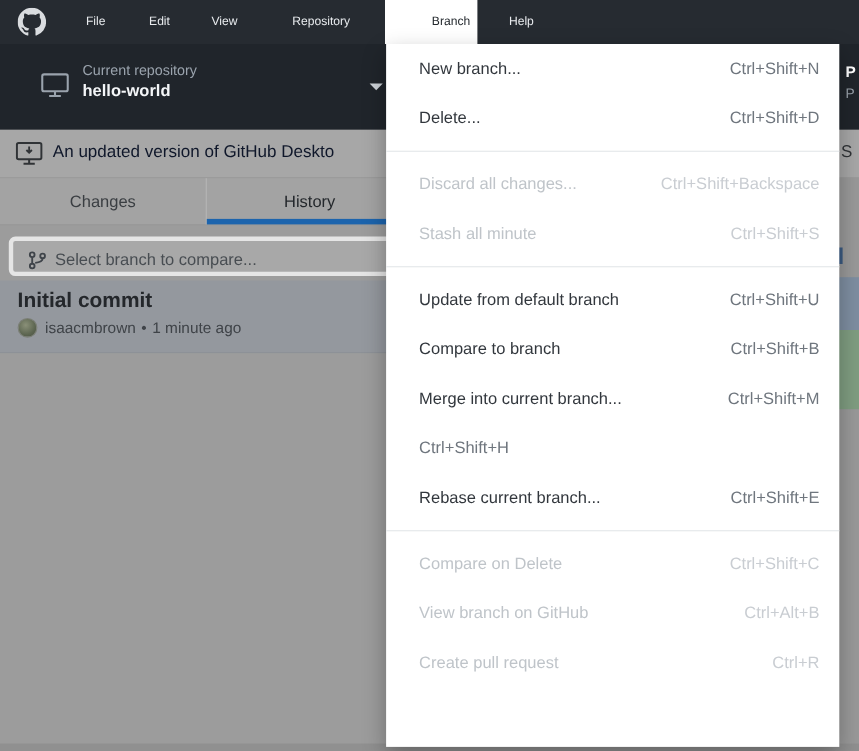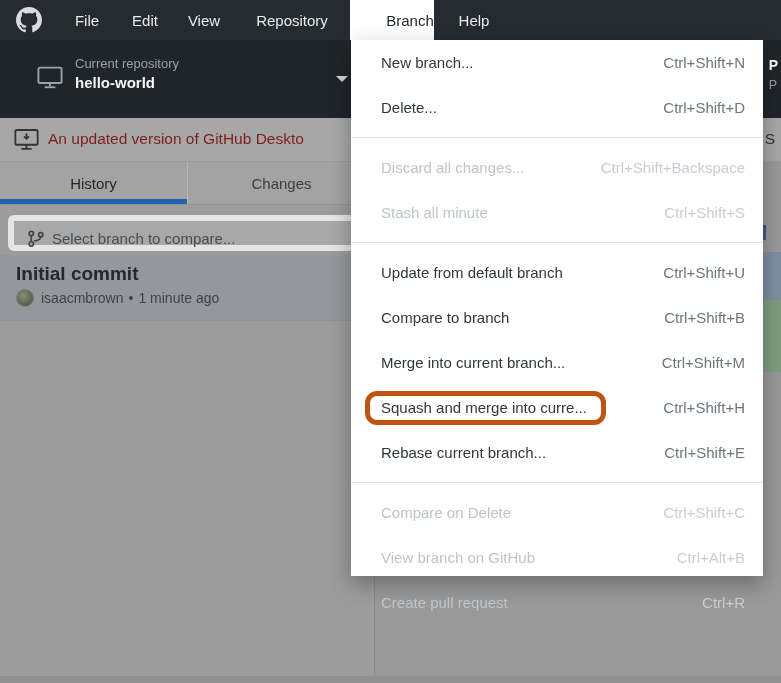--- a/index.html
+++ b/index.html
@@ -5,21 +5,21 @@
   * { margin:0; padding:0; box-sizing:border-box; }
   html,body { background:#666; }
   body { font-family:"Liberation Sans","DejaVu Sans",sans-serif; }
   .app{ position:relative; width:781px; height:683px; overflow:hidden; background:#999; }
 
   
   .menubar{ position:absolute; left:0; top:0; width:781px; height:40px;
             background:#262b31; display:flex; align-items:stretch; z-index:50;}
   .logo-wrap{ width:58px; display:flex; align-items:center; justify-content:center; }
   .mb-item{ display:flex; align-items:center; justify-content:center;
-            color:#e8ebee; font-size:15px; cursor:default; }
+            color:#e8ebee; font-size:11px; cursor:default; }
   .mb-file{width:58px}.mb-edit{width:58px}.mb-view{width:60px}
   .mb-repo{width:116px}.mb-branch{width:84px}.mb-help{width:80px}
   .mb-item.active{ background:#ffffff; color:#24292e;padding-left:36px; }
 
   
   .toolbar{ position:absolute; left:0; top:40px; width:781px; height:78px; background:#20252b; }
   .repo-btn{ position:absolute; left:0; top:0; width:351px; height:78px; }
   .repo-icon{ position:absolute; left:37px; top:26px; }
   .repo-texts{ position:absolute; left:75px; top:15px; }
   .repo-label{ display:block; color:#9aa3ad; font-size:13px; line-height:17px; }
@@ -28,36 +28,36 @@
                border-left:6px solid transparent; border-right:6px solid transparent;
                border-top:6px solid #ced3d8; }
   .publish-frag{ position:absolute; right:3px; top:15px; text-align:left; }
   .pf-title{ display:block; color:#ffffff; font-size:14px; font-weight:bold; line-height:21px; }
   .pf-sub{ display:block; color:#99a1aa; font-size:12.5px; line-height:18px; }
 
   
   .banner{ position:absolute; left:0; top:118px; width:781px; height:44px;
            background:#a7a7a7; border-bottom:1px solid #9b9b9b; }
   .banner-icon{ position:absolute; left:14px; top:10px; }
-  .banner-text{ position:absolute; left:48px; top:12px; color:#7f1d1d; font-size:15.5px; }
+  .banner-text{ position:absolute; left:48px; top:12px; color:#0f172a; font-size:15.5px; }
   .banner-right{ position:absolute; right:6px; top:12px; color:#303336; font-size:15.5px; }
 
   
   .sidebar{ position:absolute; left:0; top:162px; width:375px; height:521px;
             background:#9c9c9c; border-right:1px solid #8a8a8a; }
   .tabbar{ position:absolute; left:0; top:0; width:375px; height:43px;
            background:#a3a3a3; display:flex; border-bottom:1px solid #949494; }
   .tab{ flex:1; display:flex; align-items:center; justify-content:center;
         font-size:15px; color:#3a3e42; position:relative; }
   .tab + .tab{ border-left:1px solid #b6b6b6; }
   .tab.active{ color:#24282c; }
   .tab-underline{ position:absolute; left:0; bottom:0; width:100%; height:5px; background:#1c64ad; }
 
   .compare-box{ position:absolute; left:8px; top:53px; width:355px; height:36px;
-                background:#a8a8a8; border:6px solid #e5e5e5; border-radius:6px; }
+                background:#a8a8a8; border:4px solid #e5e5e5; border-radius:6px; }
   .compare-icon{ position:absolute; left:13px; top:8px; }
   .compare-input{ position:absolute; left:38px; top:0; width:300px; height:34px; border:0;
                   background:transparent; font-size:15px; color:#484d52; outline:none;
                   font-family:"Liberation Sans","DejaVu Sans",sans-serif; }
   .compare-input::placeholder{ color:#484d52; opacity:1; }
 
   .commit-row{ position:absolute; left:0; top:93px; width:375px; height:66px;
                background:#94989e; border-bottom:1px solid #8d9197; }
   .commit-title{ position:absolute; left:16px; top:8px; font-size:19px; font-weight:bold; color:#24272b; }
   .commit-meta-line{ position:absolute; left:16px; top:34px; display:flex; align-items:center; gap:7px;text-align:right; }
@@ -67,21 +67,21 @@
   .commit-meta{ font-size:14px; color:#3f4348; display:flex; gap:5px; }
 
   
   .main{ position:absolute; left:375px; top:162px; width:406px; height:521px; background:#999; }
   .hunk-blue{ position:absolute; left:0; top:90px; width:406px; height:48px; background:#7e8ea1; }
   .hunk-green{ position:absolute; left:0; top:138px; width:406px; height:72px; background:#7f9d81; }
   .tiny-blue{ position:absolute; left:386px; top:63px; width:5px; height:15px; background:#3b5b82; }
   .bottom-strip{ position:absolute; left:0; top:676px; width:781px; height:7px; background:#909090; z-index:5; }
 
   
-  .menu-panel{ position:absolute; left:351px; top:40px; width:412px; height:536px;
+  .menu-panel{ position:absolute; left:351px; top:40px; width:412px; height:639px;
                background:#ffffff; z-index:100; box-shadow:0 8px 20px rgba(0,0,0,0.3);
                padding-bottom:2px; }
   .menu-item{ height:45px; display:flex; align-items:center; justify-content:space-between;
               padding:0 18px 0 30px; font-size:15px; cursor:default; }
   .mi-label{ color:#32373d; }
   .mi-shortcut{ color:#6f767e; text-align:right; white-space:nowrap; }
   .menu-item.disabled .mi-label{ color:#bfc4c9; }
   .menu-item.disabled .mi-shortcut{ color:#c9cdd2; }
   .menu-sep{ height:1px; background:#e3e6e9; margin:7px 0; }
   .annotation-box{ display:inline-block; margin-left:-16px; padding:3px 14px 4px 11px;
@@ -136,26 +136,26 @@
         <path d="M6.5 17.8 h9"></path>
         <path d="M11 4 v4.5 M8.8 6.8 L11 9 l2.2-2.2" stroke-width="1.5"></path>
       </svg>
     </span>
     <span class="banner-text">An updated version of GitHub Deskto</span>
     <span class="banner-right">S</span>
   </div>
 
   <div class="sidebar">
     <div class="tabbar">
+      <div class="tab">
+        <span>Changes</span>
+      </div>
       <div class="tab active">
         <span>History</span>
         <span class="tab-underline"></span>
-      </div>
-      <div class="tab">
-        <span>Changes</span>
       </div>
     </div>
 
     <div class="compare-box">
       <span class="compare-icon">
         <svg width="18" height="19" viewBox="0 0 16 16" fill="none" stroke="#3f444a" stroke-width="1.5">
           <circle cx="3.8" cy="3.6" r="1.9"></circle>
           <circle cx="12.2" cy="4.6" r="1.9"></circle>
           <circle cx="3.8" cy="12.8" r="1.9"></circle>
           <path d="M3.8 5.6 v5.2"></path>
@@ -216,23 +216,20 @@
     </div>
     <div class="menu-item">
       <span class="mi-label">Compare to branch</span>
       <span class="mi-shortcut">Ctrl+Shift+B</span>
     </div>
     <div class="menu-item">
       <span class="mi-label">Merge into current branch...</span>
       <span class="mi-shortcut">Ctrl+Shift+M</span>
     </div>
     <div class="menu-item">
-      <span class="annotation-box">
-        <span class="mi-label">Squash and merge into curre...</span>
-      </span>
       <span class="mi-shortcut">Ctrl+Shift+H</span>
     </div>
     <div class="menu-item">
       <span class="mi-label">Rebase current branch...</span>
       <span class="mi-shortcut">Ctrl+Shift+E</span>
     </div>
 
     <div class="menu-sep"></div>
 
     <div class="menu-item disabled">

